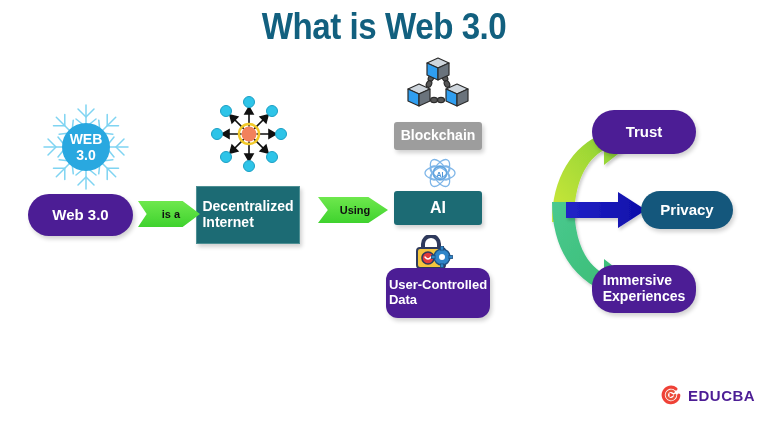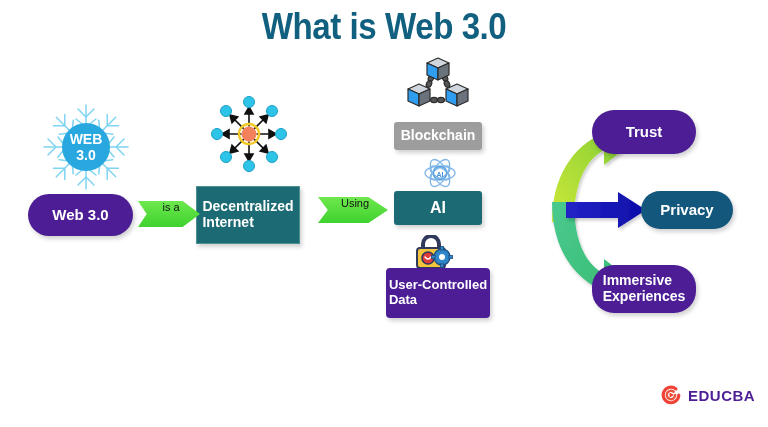--- a/index.html
+++ b/index.html
@@ -40,33 +40,33 @@
   .gray{background:#9d9d9d;}
   .navy{background:#14577c;}
   .pill{border-radius:22px;}
   .shadow{box-shadow:2px 3px 4px rgba(0,0,0,0.18);}
 
   
   #node-web30{left:28px;top:194px;width:105px;height:42px;font-size:15px;}
   #node-decentralized{left:196px;top:186px;width:104px;height:58px;font-size:14px;border:1px solid #4d8f93;}
   #node-blockchain{left:394px;top:122px;width:88px;height:28px;font-size:14px;border-radius:3px;}
   #node-ai{left:394px;top:191px;width:88px;height:34px;font-size:16px;border-radius:3px;}
-  #node-userdata{left:386px;top:268px;width:104px;height:50px;font-size:13px;border-radius:4px;}
+  #node-userdata{left:386px;top:268px;width:104px;height:50px;font-size:13px;border-radius:12px;}
   #node-trust{left:592px;top:110px;width:104px;height:44px;font-size:15px;}
   #node-privacy{left:641px;top:191px;width:92px;height:38px;font-size:15px;}
   #node-immersive{left:592px;top:265px;width:104px;height:48px;font-size:14px;}
 
   
   .chev{
     position:absolute;
     height:26px;
-    display:flex;justify-content:center;
+    display:flex;align-items:center;justify-content:center;
     color:#111111;
     font-size:11px;
-    font-weight:normal;
+    font-weight:bold;
     background:#4fdb3e;
     background:linear-gradient(180deg,#6ee84d 0%,#3fd22e 100%);
     clip-path:polygon(0 0, 72% 0, 100% 50%, 72% 100%, 0 100%, 14% 50%);
     padding-left:4px;
     box-sizing:border-box;
   }
   #chev-isa{left:138px;top:201px;width:62px;}
   #chev-using{left:318px;top:197px;width:70px;}
   #chev-enabling{left:496px;top:197px;width:82px;}
 

